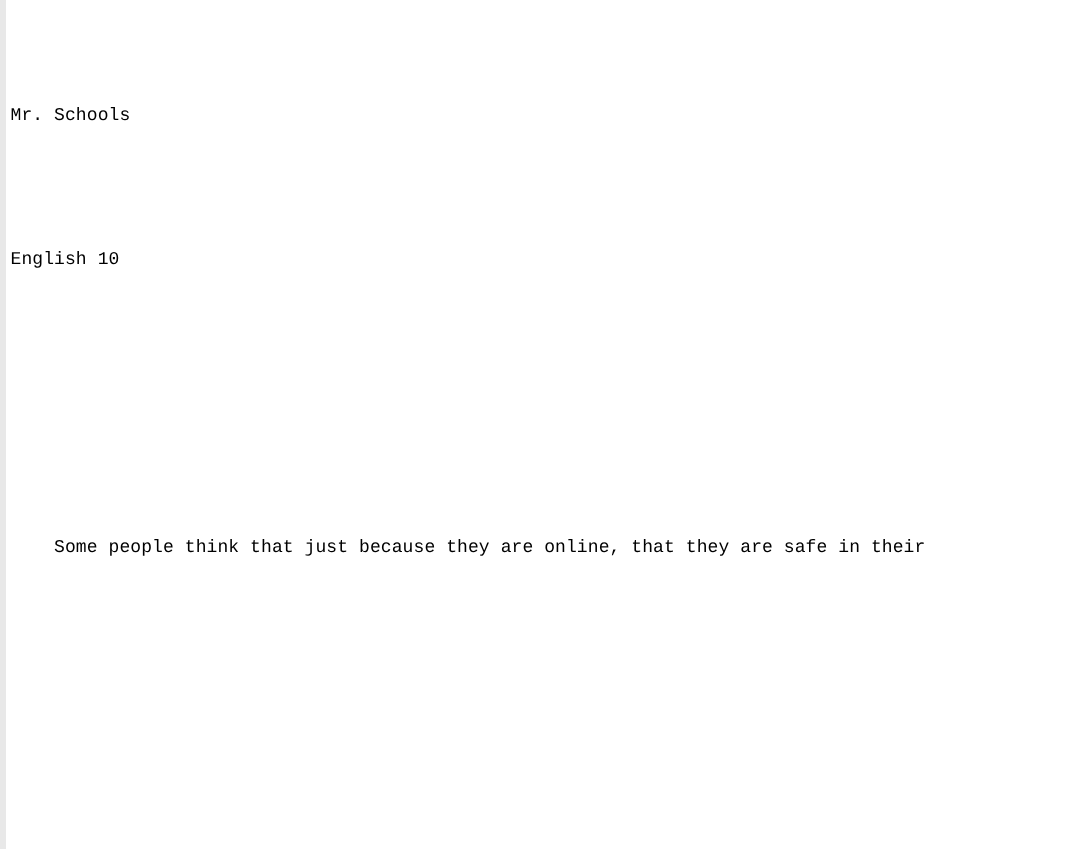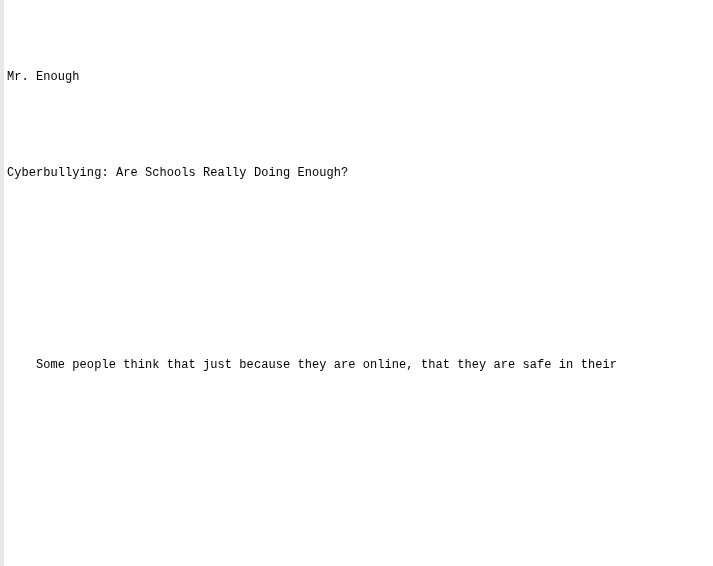--- a/index.html
+++ b/index.html
@@ -36,22 +36,22 @@
   .line {
     height: 32px;
   }
 </style>
 </head>
 <body>
 
 <div class="edge-strip"></div>
 
 <div class="doc">
-  <div class="line">Mr. Enough</div>
-  <div class="line">Cyberbullying: Are Schools Really Doing Enough?</div>
+  <div class="line">Mr. Schools</div>
+  <div class="line">English 10</div>
 
   <div>
     <div class="line">    Some people think that just because they are online, that they are safe in their</div>
     
     
     
     
     
   </div>
 

